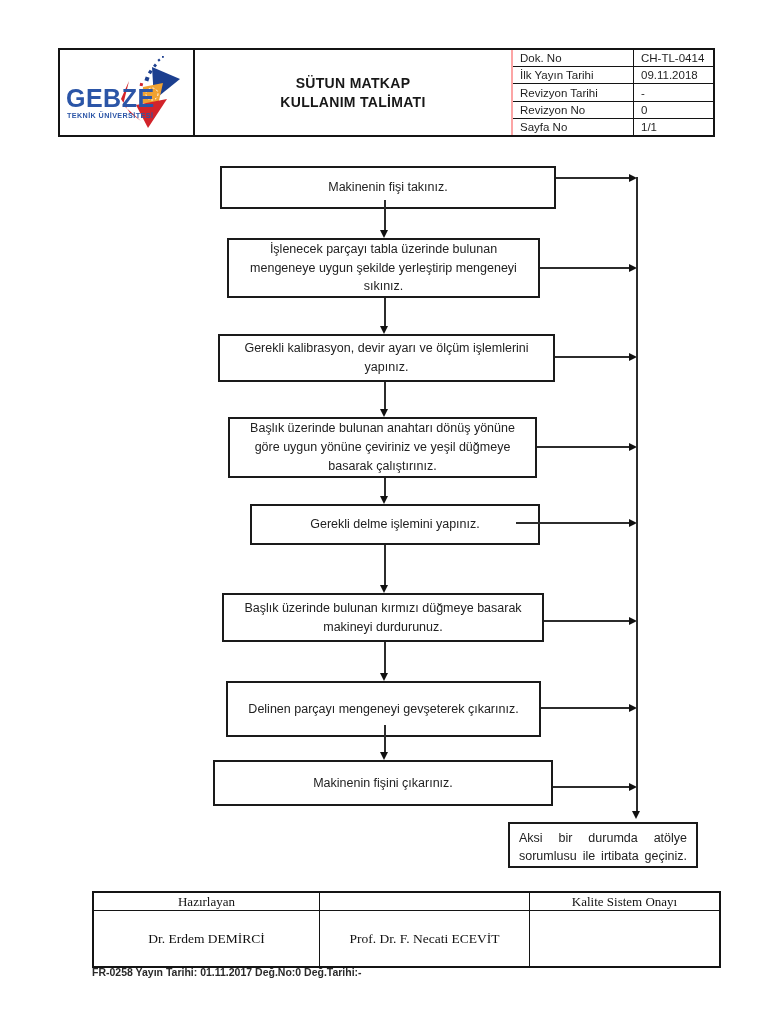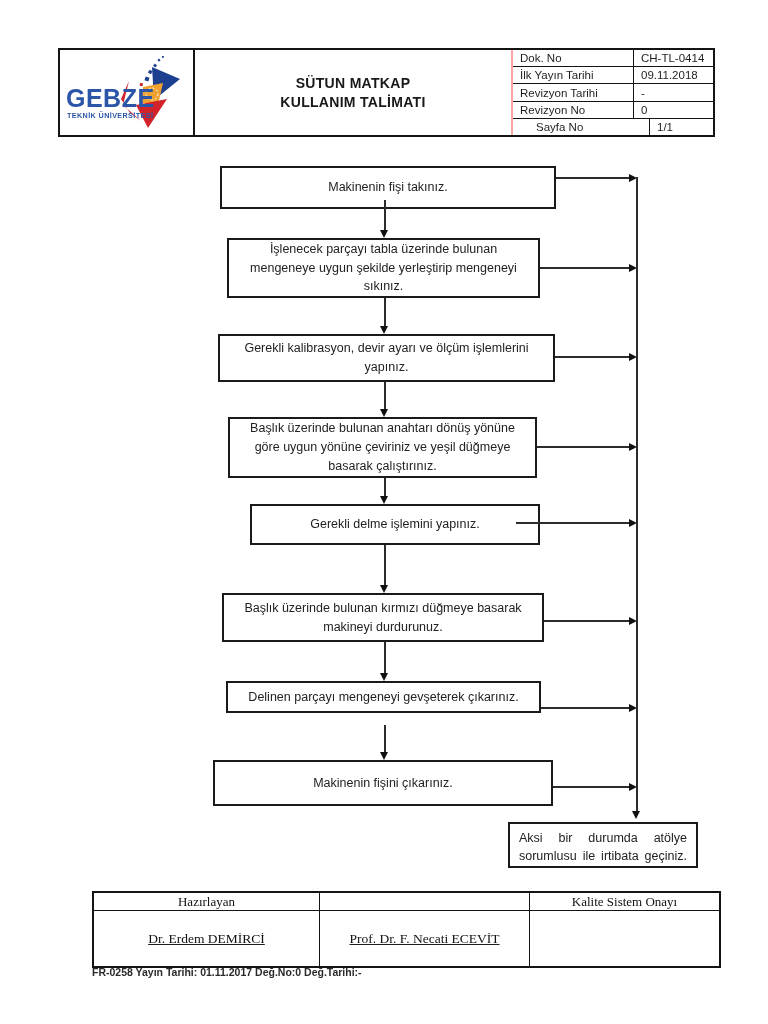--- a/index.html
+++ b/index.html
@@ -13,21 +13,21 @@
   .hdr { position:absolute; left:58px; top:48px; width:657px; height:89px;
          border:2px solid #141414; display:flex; }
   .hdr-logo { width:135px; border-right:2px solid #141414; display:flex;
               align-items:center; justify-content:center; }
   .hdr-title { width:318px; border-right:2px solid #fca5a5; display:flex;
                flex-direction:column; align-items:center; justify-content:center;
                font-weight:bold; font-size:14px; letter-spacing:.3px; color:#181818; }
   .hdr-title div { line-height:1.35; }
   .hdr-info { flex:1; display:flex; flex-direction:column; }
   .hdr-row { flex:1; display:flex; border-bottom:1px solid #141414; }
-  .hdr-row:last-child { border-bottom:none;padding-left:16px; }
+  .hdr-row:last-child { border-bottom:none; }
   .hdr-label { width:121px; border-right:1px solid #141414; display:flex;
                align-items:center; padding-left:7px; font-size:11.5px; }
   .hdr-value { flex:1; display:flex; align-items:center; padding-left:7px; font-size:11.5px; }
   
   .flow-box { position:absolute; border:2px solid #1a1a1a; background:#fff;
               display:flex; align-items:center; justify-content:center;
               text-align:center; font-size:12.5px; line-height:1.5;
               padding:2px 12px; color:#222; }
   .flow-box.exc { text-align:justify; text-align-last:justify; display:block;
                   padding:5px 9px; line-height:1.45; }
@@ -38,21 +38,21 @@
                border-top:8px solid #111; }
   .head-right { position:absolute; width:0; height:0;
                 border-top:4.5px solid transparent; border-bottom:4.5px solid transparent;
                 border-left:8px solid #111; }
   
   .appr { position:absolute; left:92px; top:891px; width:629px; height:77px;
           border:2px solid #141414; display:flex; flex-direction:column;
           font-family:"Liberation Serif", serif; }
   .appr-row { display:flex; }
   .appr-row.head { height:18px; border-bottom:1px solid #141414; }
-  .appr-row.body { flex:1;text-decoration:underline; }
+  .appr-row.body { flex:1; }
   .appr-cell { display:flex; align-items:center; justify-content:center;
                border-right:1px solid #141414; font-size:13px; color:#111; }
   .appr-cell:last-child { border-right:none; }
   .appr-cell.c1 { width:226px; }
   .appr-cell.c2 { width:210px; }
   .appr-cell.c3 { flex:1; }
   .appr-row.body .appr-cell { font-size:13.5px; }
   
   .form-footer { position:absolute; left:92px; top:966px; font-size:10.5px;
                  font-weight:700; color:#2a2a2a; }
@@ -111,21 +111,21 @@
       </div>
     </div>
   </div>
 
   <div class="flow-box" style="left:220px; top:157px; width:336px; height:43px;margin-top:9px;">Makinenin fişi takınız.</div>
   <div class="flow-box" style="left:227px; top:238px; width:313px; height:60px;">İşlenecek parçayı tabla üzerinde bulunan mengeneye uygun şekilde yerleştirip mengeneyi sıkınız.</div>
   <div class="flow-box" style="left:218px; top:334px; width:337px; height:48px;">Gerekli kalibrasyon, devir ayarı ve ölçüm işlemlerini yapınız.</div>
   <div class="flow-box" style="left:228px; top:417px; width:309px; height:61px;">Başlık üzerinde bulunan anahtarı dönüş yönüne göre uygun yönüne çeviriniz ve yeşil düğmeye basarak çalıştırınız.</div>
   <div class="flow-box" style="left:250px; top:504px; width:290px; height:41px;">Gerekli delme işlemini yapınız.</div>
   <div class="flow-box" style="left:222px; top:593px; width:322px; height:49px;">Başlık üzerinde bulunan kırmızı düğmeye basarak makineyi durdurunuz.</div>
-  <div class="flow-box" style="left:226px; top:681px; width:315px; height:32px;">Delinen parçayı mengeneyi gevşeterek çıkarınız.</div>
+  <div class="flow-box" style="left:226px; top:681px; width:315px; height:56px;">Delinen parçayı mengeneyi gevşeterek çıkarınız.</div>
   <div class="flow-box" style="left:213px; top:760px; width:340px; height:46px;">Makinenin fişini çıkarınız.</div>
   <div class="flow-box exc" style="left:508px; top:822px; width:190px; height:46px; font-size:12.5px;">Aksi bir durumda atölye sorumlusu ile irtibata geçiniz.</div>
 
   <div class="vline" style="left:384px; top:200px; height:31px;"></div>
   <div class="head-down" style="left:380px; top:230px;"></div>
   <div class="vline" style="left:384px; top:298px; height:29px;"></div>
   <div class="head-down" style="left:380px; top:326px;"></div>
   <div class="vline" style="left:384px; top:382px; height:28px;"></div>
   <div class="head-down" style="left:380px; top:409px;"></div>
   <div class="vline" style="left:384px; top:478px; height:19px;"></div>

